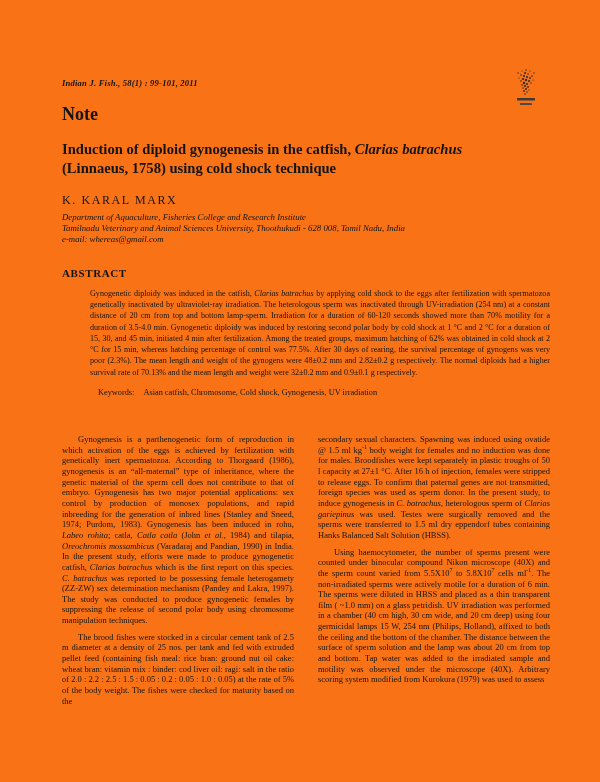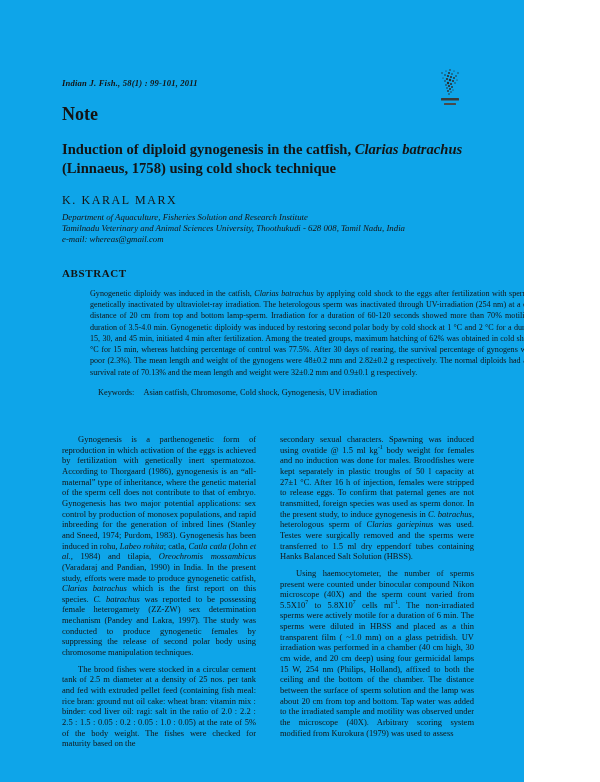--- a/index.html
+++ b/index.html
@@ -1,20 +1,20 @@
 <!DOCTYPE html>
 <html><head>
 <meta charset="utf-8">
 <style>
   * { margin:0; padding:0; box-sizing:border-box; }
   html,body { background:#ffffff; }
   .page {
     position:relative;
-    width:524px; height:782px;
-    background:#0ea5e9;
+    width:600px; height:782px;
+    background:#f97316;
     color:#141414;
     font-family:"Liberation Serif", serif;
     padding:78px 50px 0 62px;
     overflow:hidden;
   }
   .journal-ref {
     font-size:8.6px;
     font-style:italic;
     font-weight:bold;
     letter-spacing:0.2px;
@@ -127,21 +127,21 @@
     </svg>
   </div>
 
   <div class="note-label">Note</div>
 
   <h1 class="paper-title">Induction of diploid gynogenesis in the catfish, <i>Clarias batrachus</i><br>(Linnaeus, 1758) using cold shock technique</h1>
 
   <div class="author">K. KARAL MARX</div>
 
   <div class="affiliation">
-    <div>Department of Aquaculture, Fisheries Solution and Research Institute</div>
+    <div>Department of Aquaculture, Fisheries College and Research Institute</div>
     <div>Tamilnadu Veterinary and Animal Sciences University, Thoothukudi - 628 008,  Tamil Nadu, India</div>
     <div>e-mail: whereas@gmail.com</div>
   </div>
 
   <div class="abstract-heading">ABSTRACT</div>
 
   <div class="abstract-body">Gynogenetic diploidy was induced in the  catfish, <i>Clarias batrachus</i> by applying cold shock to the eggs after fertilization with spermatozoa genetically inactivated by ultraviolet-ray irradiation. The heterologous sperm was inactivated through UV-irradiation (254 nm)  at a constant  distance of 20 cm from top and bottom lamp-sperm. Irradiation for a duration of 60-120 seconds showed more than 70% motility for a duration of 3.5-4.0 min. Gynogenetic diploidy was induced by restoring second polar body by cold shock at 1 °C and 2 °C for a duration of 15, 30, and 45 min, initiated 4 min after fertilization. Among the treated groups, maximum hatching of 62% was obtained in cold shock at 2 °C for 15 min, whereas hatching percentage of control was 77.5%.  After 30 days of rearing, the survival percentage of gynogens was very poor (2.3%). The mean length and weight of the gynogens were 48±0.2 mm and 2.82±0.2 g respectively. The normal diploids had a higher survival rate of 70.13% and the mean length and weight were 32±0.2 mm and 0.9±0.1 g respectively.</div>
 
   <div class="keywords">
     <span class="kw-label">Keywords:</span><span>Asian catfish, Chromosome, Cold shock, Gynogenesis, UV irradiation</span>

